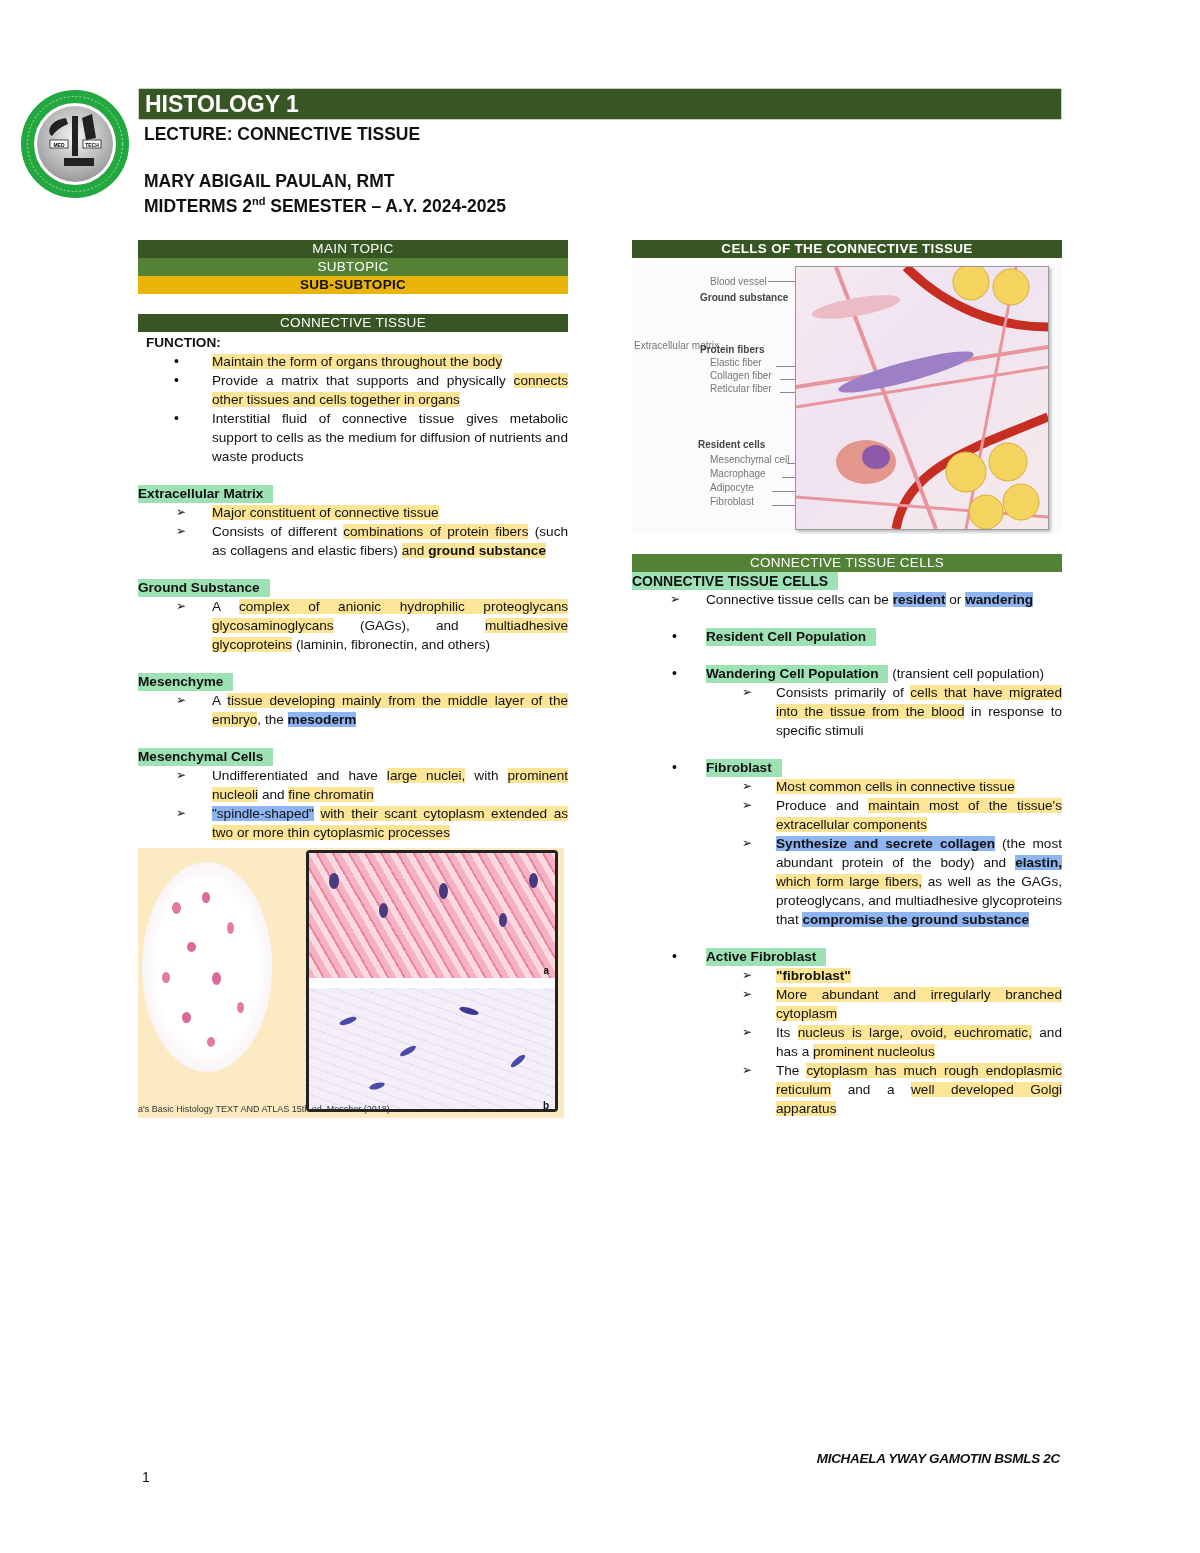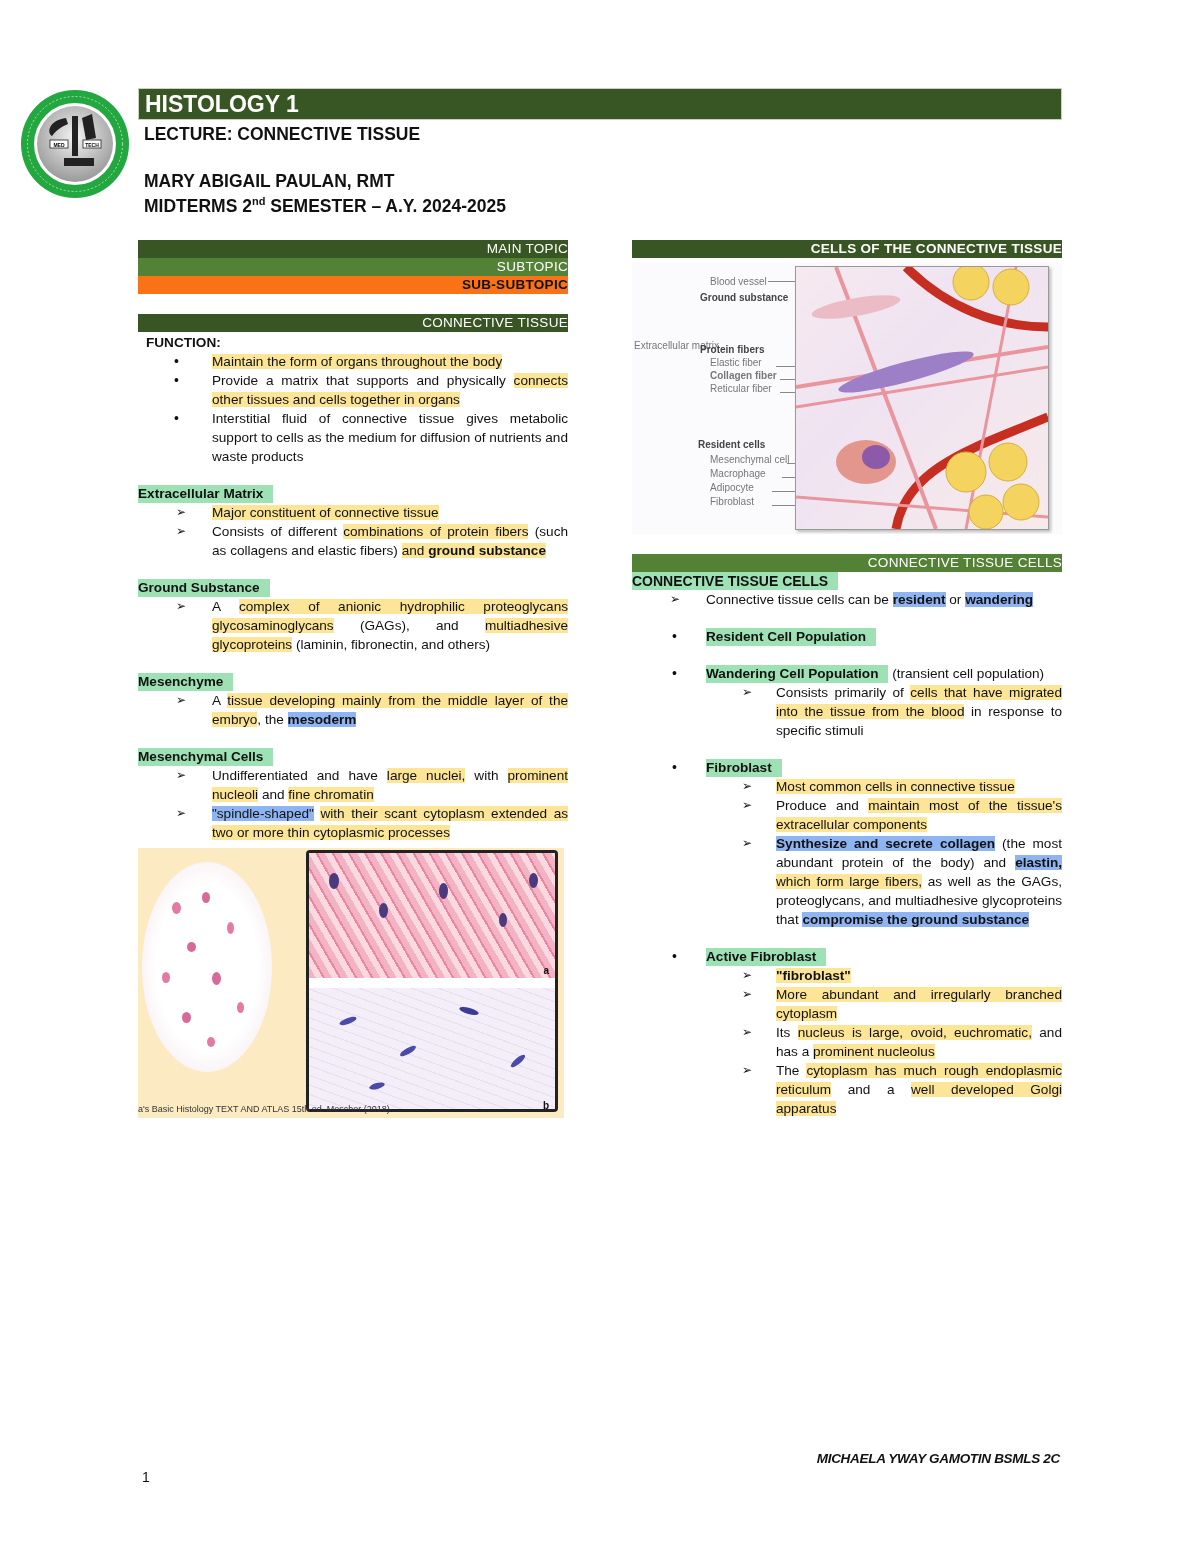--- a/index.html
+++ b/index.html
@@ -13,24 +13,24 @@
                border:1px solid #c9d3c0; box-sizing:border-box; }
   .title-bar span { color:#fff; font-weight:bold; font-size:23px; line-height:30px; padding-left:6px; }
   .hdr-line { left:144px; font-weight:bold; font-size:17.5px; color:#111; }
   .hdr-line sup { font-size:11px; }
 
   
   .col { position:absolute; top:240px; }
   .col-left { left:138px; width:430px; }
   .col-right { left:632px; width:430px; }
 
-  .band { text-align:right; color:#fff; font-size:13.5px; height:18px; line-height:18px; letter-spacing:0.3px; }
+  .band { text-align:center; color:#fff; font-size:13.5px; height:18px; line-height:18px; letter-spacing:0.3px; }
   .band.main { background:#375623; }
   .band.sub { background:#538135; }
-  .band.subsub { background:#f97316; color:#111; font-weight:bold; }
+  .band.subsub { background:#eab308; color:#111; font-weight:bold; }
 
   .p { font-size:13.6px; line-height:19px; text-align:justify;margin-left:8px; }
   .bold { font-weight:bold; }
   .section-head { font-weight:bold; font-size:13.6px; line-height:18px; display:inline-block; }
 
   .hl-y { background:linear-gradient(#fff 0%, #fde58a 12%, #fde58a 88%, #fff 100%); background:#fce596; }
   .hl-g { background:#9ee1b4; padding-right:10px; }
   .hl-b { background:#8fb4f2; }
 
   ul.bul { margin:0; padding:0; list-style:none; }
@@ -188,21 +188,21 @@
 
 <div class="col col-right">
   <div class="band main bold" style="font-weight:bold;">CELLS OF THE CONNECTIVE TISSUE</div>
 
   <div class="ct-fig">
     <div class="ct-label" style="left:2px;top:78px;">Extracellular matrix</div>
     <div class="ct-label" style="left:78px;top:14px;">Blood vessel</div>
     <div class="ct-label b" style="left:68px;top:30px;">Ground substance</div>
     <div class="ct-label b" style="left:68px;top:82px;">Protein fibers</div>
     <div class="ct-label" style="left:78px;top:95px;">Elastic fiber</div>
-    <div class="ct-label" style="left:78px;top:108px;font-weight:bold;">Collagen fiber</div>
+    <div class="ct-label" style="left:78px;top:108px;">Collagen fiber</div>
     <div class="ct-label" style="left:78px;top:121px;">Reticular fiber</div>
     <div class="ct-label b" style="left:66px;top:177px;">Resident cells</div>
     <div class="ct-label" style="left:78px;top:192px;">Mesenchymal cell</div>
     <div class="ct-label" style="left:78px;top:206px;">Macrophage</div>
     <div class="ct-label" style="left:78px;top:220px;">Adipocyte</div>
     <div class="ct-label" style="left:78px;top:234px;">Fibroblast</div>
     <div class="ct-line" style="left:136px;top:19px;width:160px;"></div>
     <div class="ct-line" style="left:144px;top:104px;width:40px;"></div>
     <div class="ct-line" style="left:148px;top:117px;width:30px;"></div>
     <div class="ct-line" style="left:148px;top:130px;width:30px;"></div>

